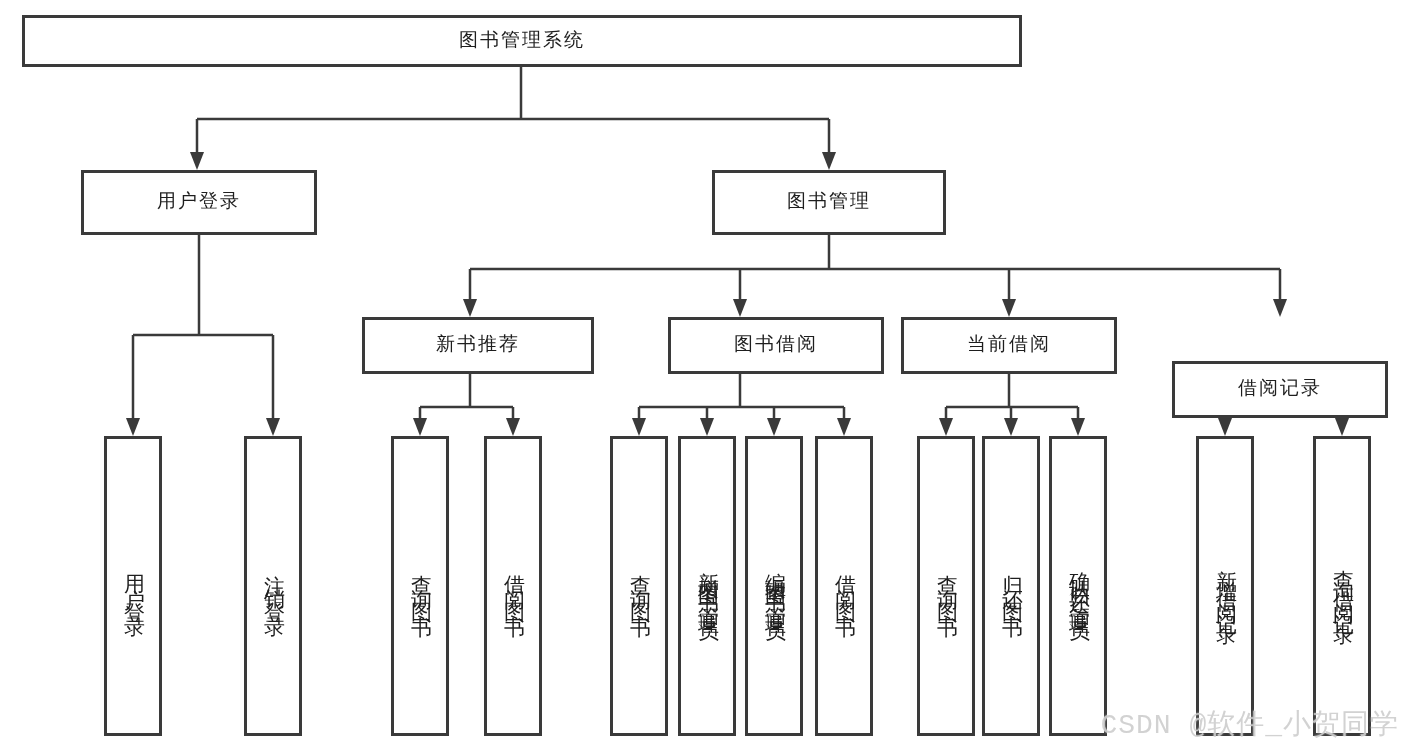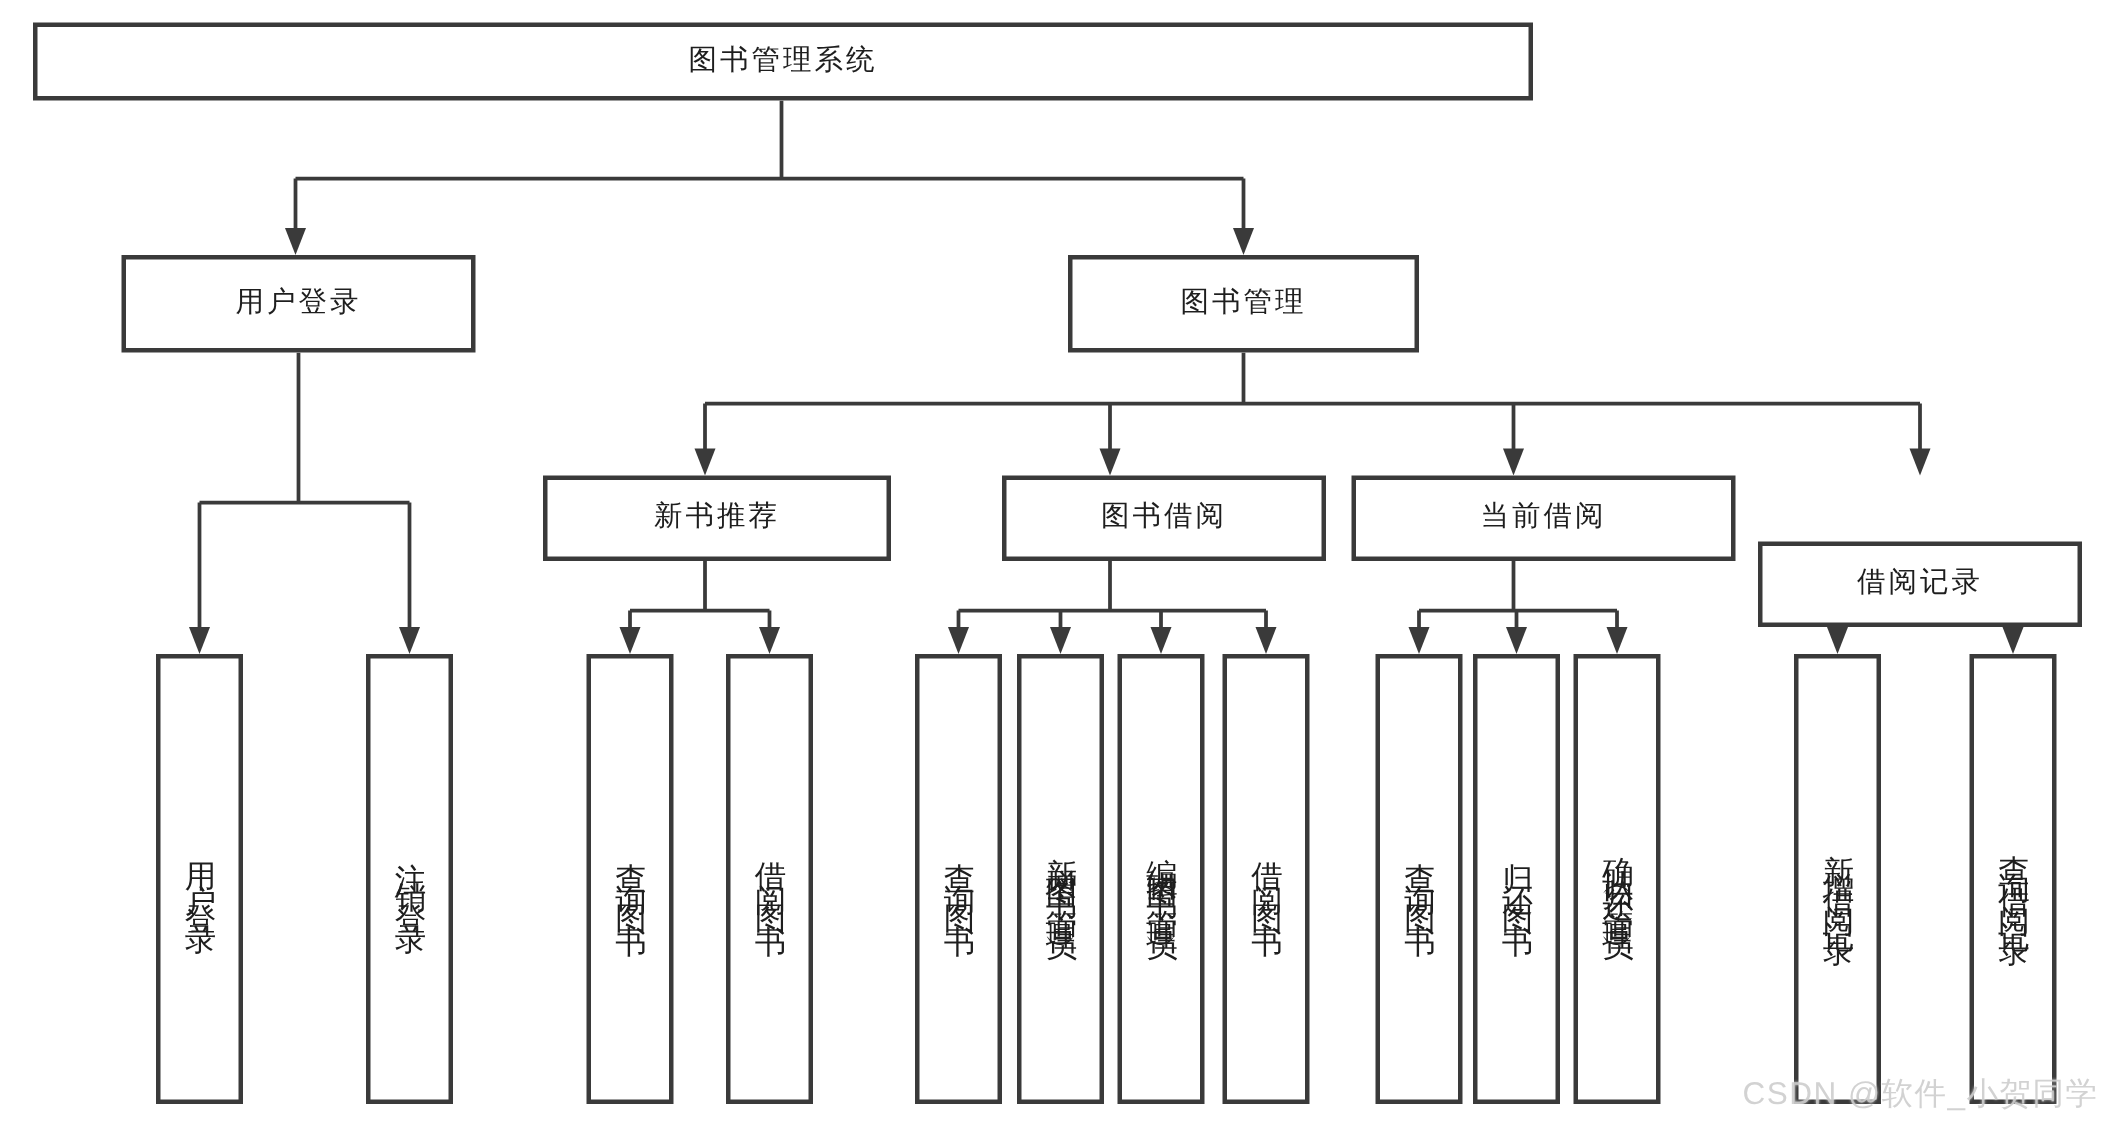--- a/index.html
+++ b/index.html
@@ -3,21 +3,21 @@
 <meta charset="utf-8">
 <style>
   :root{
     --line:#3a3a3a; --border:#3a3a3a; --text:#1e1e1e;
     --background:#ffffff; --watermark:#cfcfcf;
   }
   html,body{margin:0;padding:0;background:#fff;}
   .canvas{
     position:relative; width:1405px; height:747px; overflow:hidden;
     background:var(--background);
-    font-family:Liberation Sans, sans-serif;
+    font-family:Liberation Mono, monospace;
     color:var(--text);
   }
   .connector-svg{position:absolute; left:0; top:0; width:1405px; height:747px;}
   .connector-svg path{stroke:var(--line); stroke-width:2.5; fill:none;}
   .connector-svg polygon{fill:var(--line); stroke:none;}
   .node{
     position:absolute; box-sizing:border-box; background:#fff;
     border:3px solid var(--border);
     display:flex; align-items:center; justify-content:center;
     text-align:center; line-height:1.2;
@@ -26,21 +26,21 @@
   .root-node{font-size:19px; letter-spacing:2px;}
   .leaf{
     writing-mode:vertical-rl; text-orientation:mixed;
     font-size:21px;
   }
   .ls-short{letter-spacing:14px;}
   .ls-mid{letter-spacing:11px;}
   .ls-long{letter-spacing:7px;}
   .watermark{
     position:absolute; right:6px; bottom:4px; z-index:5;
-    font-size:21px; letter-spacing:1px; color:var(--watermark);
+    font-size:28px; letter-spacing:1px; color:var(--watermark);
     opacity:.92; text-shadow:0 0 2px rgba(255,255,255,.9);
     white-space:nowrap;
   }
 </style>
 </head>
 <body>
 
 <div class="canvas">
 
   <svg class="connector-svg" viewBox="0 0 1405 747" aria-hidden="true">
@@ -86,21 +86,21 @@
     </g>
   </svg>
 
   <div class="node root-node" style="left:22px; top:15px; width:1000px; height:52px;">图书管理系统</div>
 
   <div class="node hnode" style="left:81px; top:170px; width:236px; height:65px;">用户登录</div>
   <div class="node hnode" style="left:712px; top:170px; width:234px; height:65px;">图书管理</div>
 
   <div class="node hnode" style="left:362px; top:317px; width:232px; height:57px;">新书推荐</div>
   <div class="node hnode" style="left:632px; top:317px; width:216px; height:57px;margin-left:36px;">图书借阅</div>
-  <div class="node hnode" style="left:901px; top:317px; width:256px; height:57px;">当前借阅</div>
+  <div class="node hnode" style="left:901px; top:317px; width:216px; height:57px;">当前借阅</div>
   <div class="node hnode" style="left:1172px; top:317px; width:216px; height:57px;margin-top:44px;">借阅记录</div>
 
   <div class="node leaf ls-short" style="left:104px; top:436px; width:58px; height:300px;">用户登录</div>
   <div class="node leaf ls-short" style="left:244px; top:436px; width:58px; height:300px;">注销登录</div>
 
   <div class="node leaf ls-short" style="left:391px; top:436px; width:58px; height:300px;">查询图书</div>
   <div class="node leaf ls-short" style="left:484px; top:436px; width:58px; height:300px;">借阅图书</div>
 
   <div class="node leaf ls-short" style="left:610px; top:436px; width:58px; height:300px;">查询图书</div>
   <div class="node leaf ls-long" style="left:678px; top:436px; width:58px; height:300px;">新增图书（管理员）</div>

